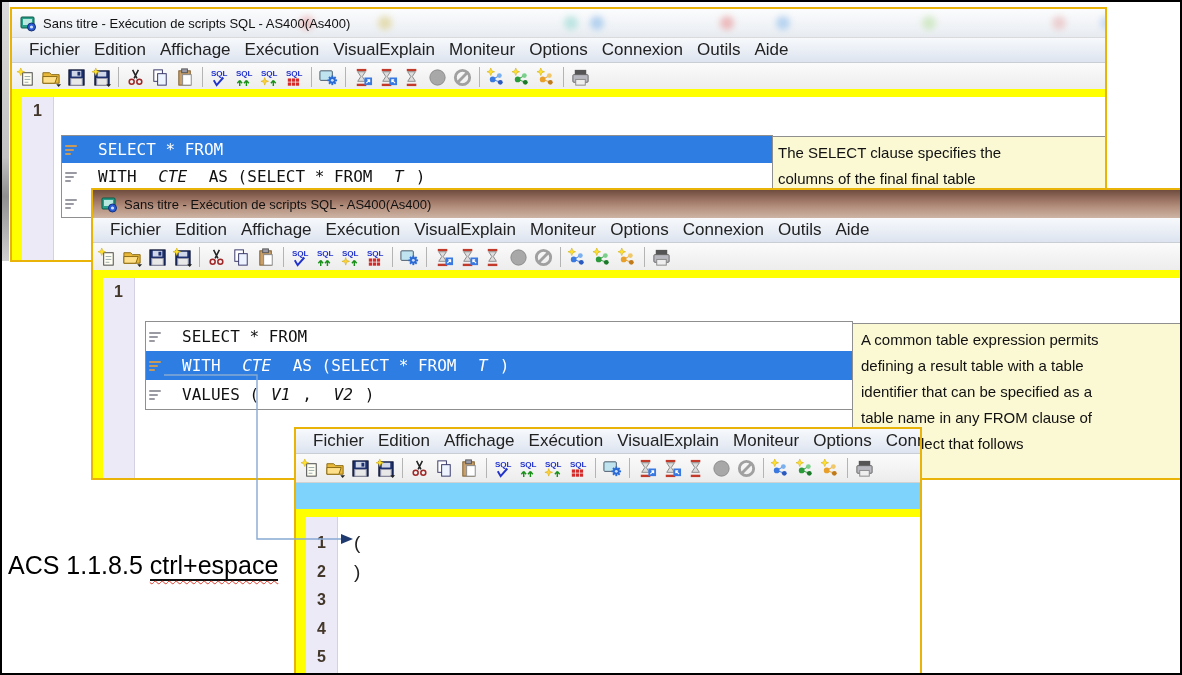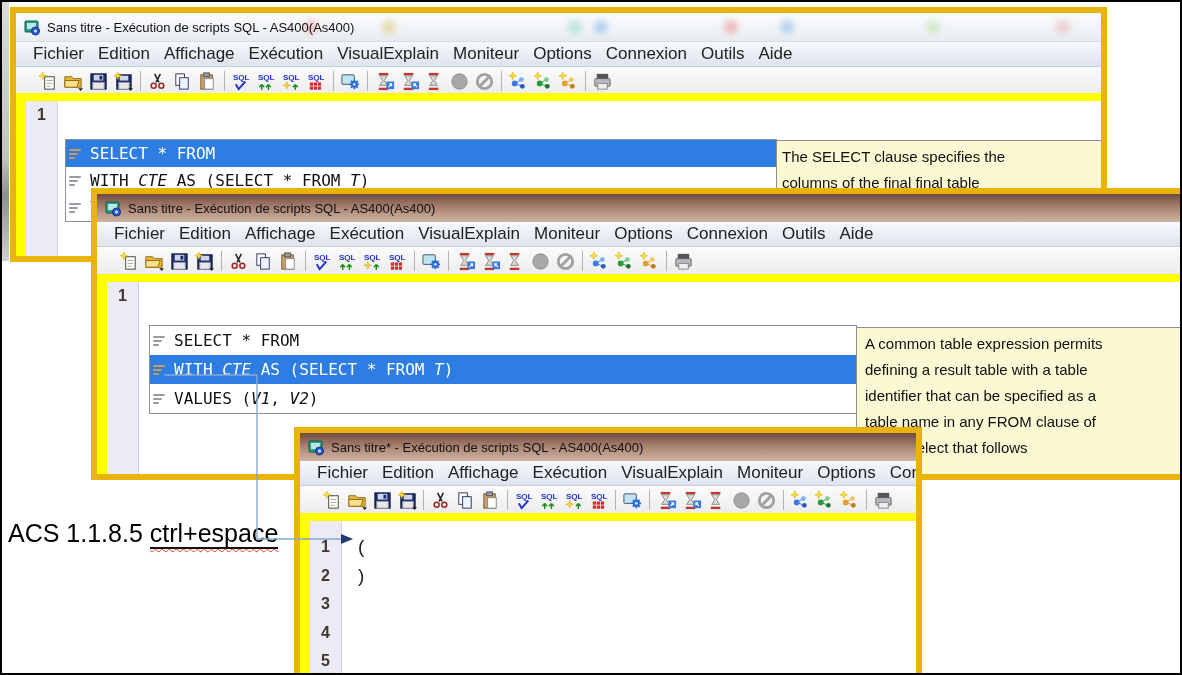--- a/index.html
+++ b/index.html
@@ -1,57 +1,57 @@
 <!DOCTYPE html>
 <html><head>
 <meta charset="utf-8">
 <style>
   html,body{margin:0;padding:0;background:#fff;}
   #page{position:relative;width:1182px;height:675px;border:2px solid #000;box-sizing:border-box;
         overflow:hidden;background:#fff;font-family:"Liberation Sans",sans-serif;}
   .desk-strip{position:absolute;left:0;top:0;width:7px;height:259px;background:linear-gradient(180deg,#d9d9d9,#c2c2c2 60%,#8f8f8f 75%,#d0d0d0);}
-  .window{position:absolute;background:#7dd3fc;border:6px solid #eab308;box-sizing:border-box;overflow:hidden;}
+  .window{position:absolute;background:#7dd3fc;border:2px solid #eab308;box-sizing:border-box;overflow:hidden;}
   .titlebar{height:28px;display:flex;align-items:center;gap:6px;padding:0 8px;position:relative;overflow:hidden;}
   .tb-light{background:linear-gradient(180deg,#fbfcfd,#eef1f5 70%,#e7ebf0);border-bottom:1px solid #d8dadc;}
   .tb-brown{background:linear-gradient(180deg,#6e4c3e 0%,#9a7263 34%,#b5917f 62%,#cdb4a4 100%);}
   .titlebar .title{font-size:13px;color:#111;white-space:nowrap;position:relative;z-index:2;}
   .win-icon{width:17px;height:17px;display:inline-block;position:relative;z-index:2;}
   .aero-dot{position:absolute;top:7px;width:14px;height:14px;border-radius:50%;filter:blur(3px);opacity:.55;z-index:1;}
   .menubar{height:24px;background:linear-gradient(180deg,#f7f9fc,#dde4f0);border-bottom:1px solid #c9cdd4;
            display:flex;align-items:center;padding:0 10px;}
   .menu-item{font-size:17px;color:#222;padding:0 7px;white-space:nowrap;}
   .toolbar{height:28px;background:linear-gradient(180deg,#fbfbfb,#ececec);border-bottom:1px solid #d2d2d2;
-           display:flex;align-items:center;padding:0 20px;}
+           display:flex;align-items:center;padding:0 2px;}
   .tb-btn{width:25px;height:24px;display:flex;align-items:center;justify-content:center;}
   .tb-sep{width:1px;height:20px;background:#b4b4b4;margin:0 4px;}
   .editorframe{position:absolute;left:0;right:0;bottom:0;background:#ffff00;}
   .editorinner{position:absolute;left:10px;top:8px;right:0;bottom:0;background:#fff;display:flex;}
   .gutter{width:31px;background:#eceaf6;border-right:1px solid #d4d2e2;text-align:center;
           font-weight:bold;font-size:16px;color:#43372a;flex:0 0 auto;}
   .g-top{padding-top:5px;}
   .g-code{padding-top:12px;}
   .g-code .gut-num{height:28.5px;line-height:28.5px;}
   .editarea{flex:1;position:relative;}
   .editarea.code{padding-top:12px;}
   .code-line{height:28.5px;line-height:28.5px;white-space:pre;font-size:19px;color:#222;padding-left:16px;}
   .kw{color:#2323d8;}
   .hl{background:#a9f1ef;color:#000;padding:0 1px;}
   .pl{color:#222;}
   .caret-bar{display:inline-block;width:2px;height:20px;background:#000;margin:0 1px 0 2px;vertical-align:-4px;}
   .popup{position:absolute;background:#fff;border:1px solid #8f8f8f;z-index:6;}
   .popup-row{display:flex;align-items:center;font-family:"DejaVu Sans Mono",monospace;font-size:16px;
-             color:#111;white-space:pre;overflow:hidden;}
+             color:#111;white-space:pre;overflow:hidden;gap:12px;}
   .popup-row.sel{background:#2e7de2;color:#fff;}
   .row-icon{width:16px;flex:0 0 auto;display:inline-flex;flex-direction:column;gap:2px;margin:0 5px 0 3px;}
   .row-icon i{display:block;height:2px;background:#9a9aa2;border-radius:1px;}
   .row-icon i:nth-child(1){width:12px}.row-icon i:nth-child(2){width:9px}.row-icon i:nth-child(3){width:6px}
   .popup-row.sel .row-icon i{background:#c89a5a;}
   .tooltip{position:absolute;background:#fbf8d4;border:1px solid #8f8f8f;padding:3px 8px;z-index:5;overflow:hidden;}
   .tt-line{font-size:15px;line-height:26px;color:#111;white-space:nowrap;}
-  #annotation{position:absolute;left:6px;top:515px;font-size:25px;color:#000;line-height:32px;z-index:20;}
+  #annotation{position:absolute;left:6px;top:547px;font-size:25px;color:#000;line-height:32px;z-index:20;}
   #annotation .u{border-bottom:2px solid #111;text-decoration:underline wavy #e03a2a;
                  text-decoration-thickness:1px;text-underline-offset:6px;}
   #connector{position:absolute;left:0;top:0;z-index:60;pointer-events:none;}
 </style>
 </head>
 <body>
 
 <div id="page">
   <div class="desk-strip"></div>
 
@@ -509,29 +509,20 @@
       </div>
       <div class="tooltip" style="left: 759px; top: 133px; width: 400px; height: 156px;">
         <div class="tt-line">A common table expression permits</div>
         <div class="tt-line">defining a result table with a table</div>
         <div class="tt-line">identifier that can be specified as a</div>
         <div class="tt-line">table name in any FROM clause of</div>
         <div class="tt-line">the fullselect that follows</div>
       </div>
     </div>
     <div class="window" style="left: 292px; top: 425px; width: 628px; height: 252px; z-index: 30;">
-      <div class="titlebar tb-brown">
-        <span class="win-icon"><svg viewBox="0 0 17 17" width="17" height="17">
-            <rect x="1" y="2" width="13" height="11" rx="1" fill="#2aa08a" stroke="#0a5a4a"></rect>
-            <rect x="3" y="4" width="9" height="6" fill="#b8e8e0"></rect>
-            <circle cx="11.5" cy="12" r="4" fill="#2a5ad4" stroke="#12307a"></circle>
-            <circle cx="11.5" cy="12" r="1.6" fill="#cfe0ff"></circle>
-          </svg></span>
-        <span class="title">Sans titre* - Exécution de scripts SQL - AS400(As400)</span>
-      </div>
       <div class="menubar">
         <span class="menu-item">Fichier</span>
         <span class="menu-item">Edition</span>
         <span class="menu-item">Affichage</span>
         <span class="menu-item">Exécution</span>
         <span class="menu-item">VisualExplain</span>
         <span class="menu-item">Moniteur</span>
         <span class="menu-item">Options</span>
         <span class="menu-item">Connexion</span>
         <span class="menu-item">Outils</span>

